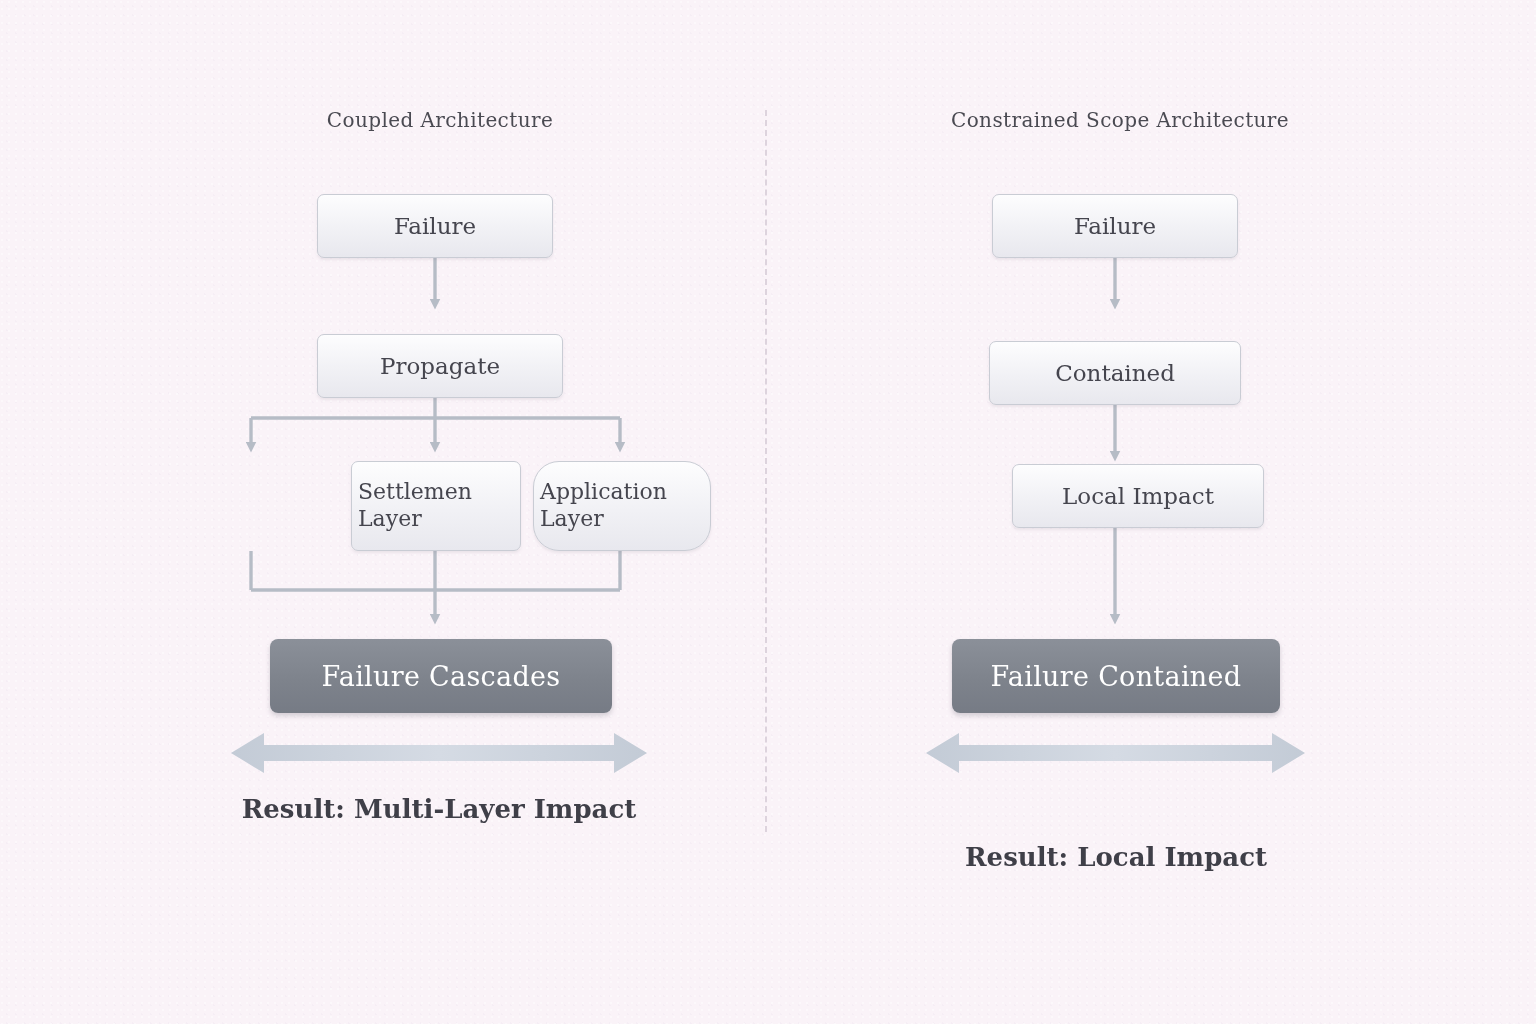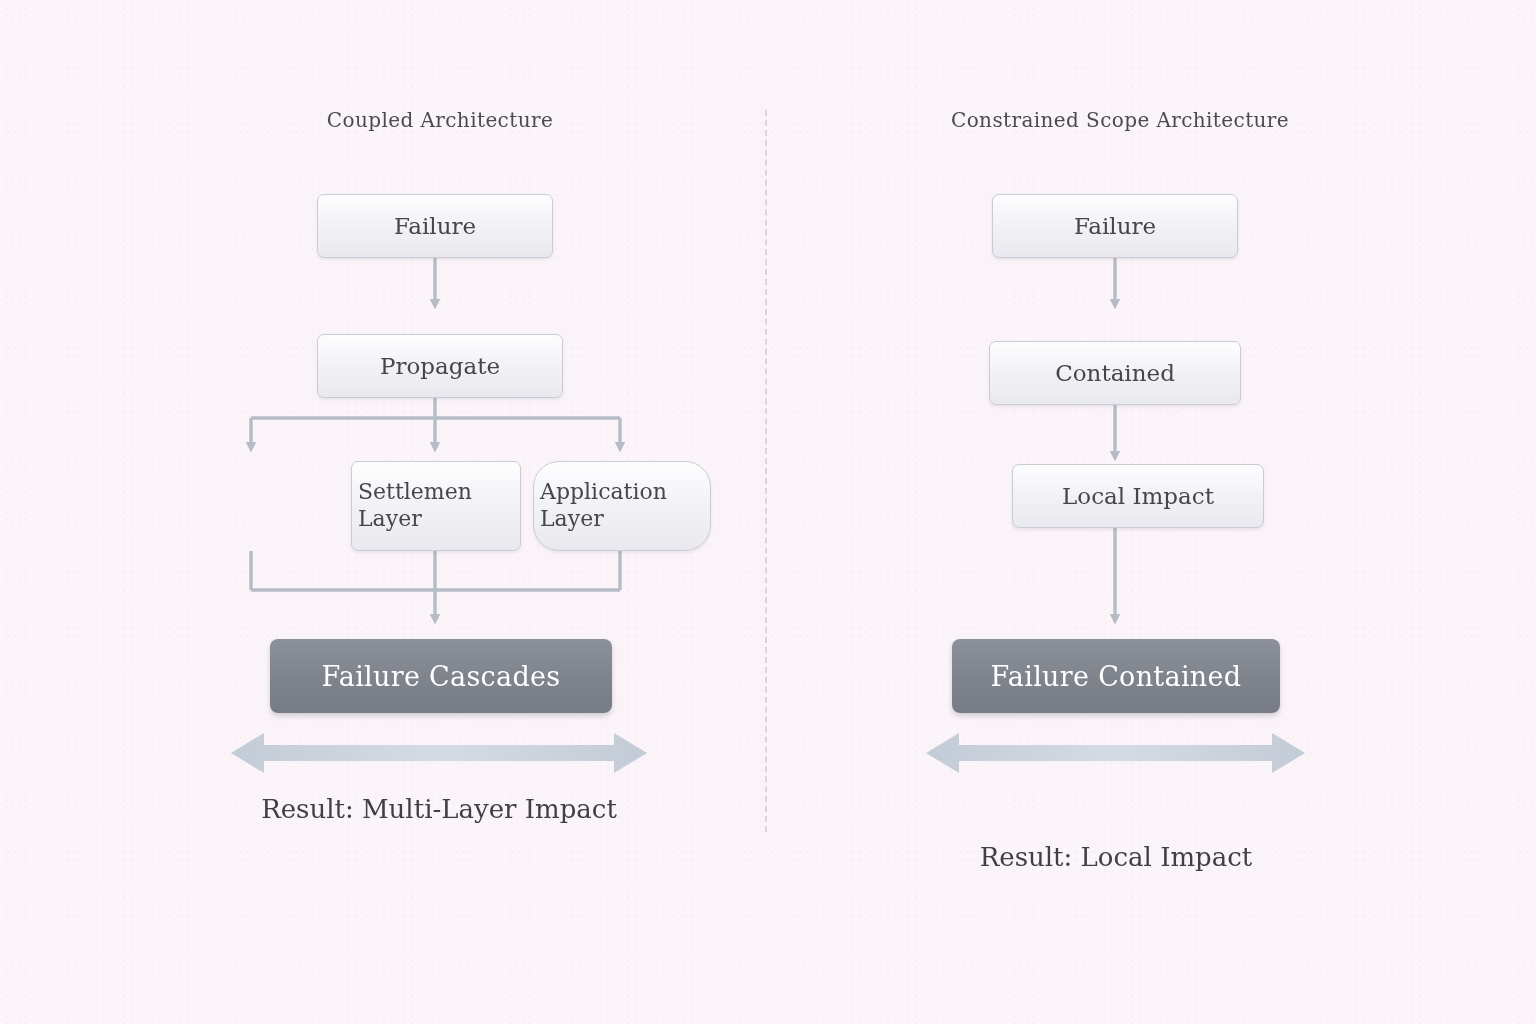--- a/index.html
+++ b/index.html
@@ -88,20 +88,21 @@
     letter-spacing: .3px;
   }
 
   .caption {
     position: absolute;
     text-align: center;
     font-size: 26px;
     color: #3f3f48;
     font-family: "DejaVu Serif", serif;
     white-space: nowrap;
+    font-weight: bold;
   }
 
   svg.wires {
     position: absolute;
     inset: 0;
     width: 1536px;
     height: 1024px;
     pointer-events: none;
   }
 </style>

